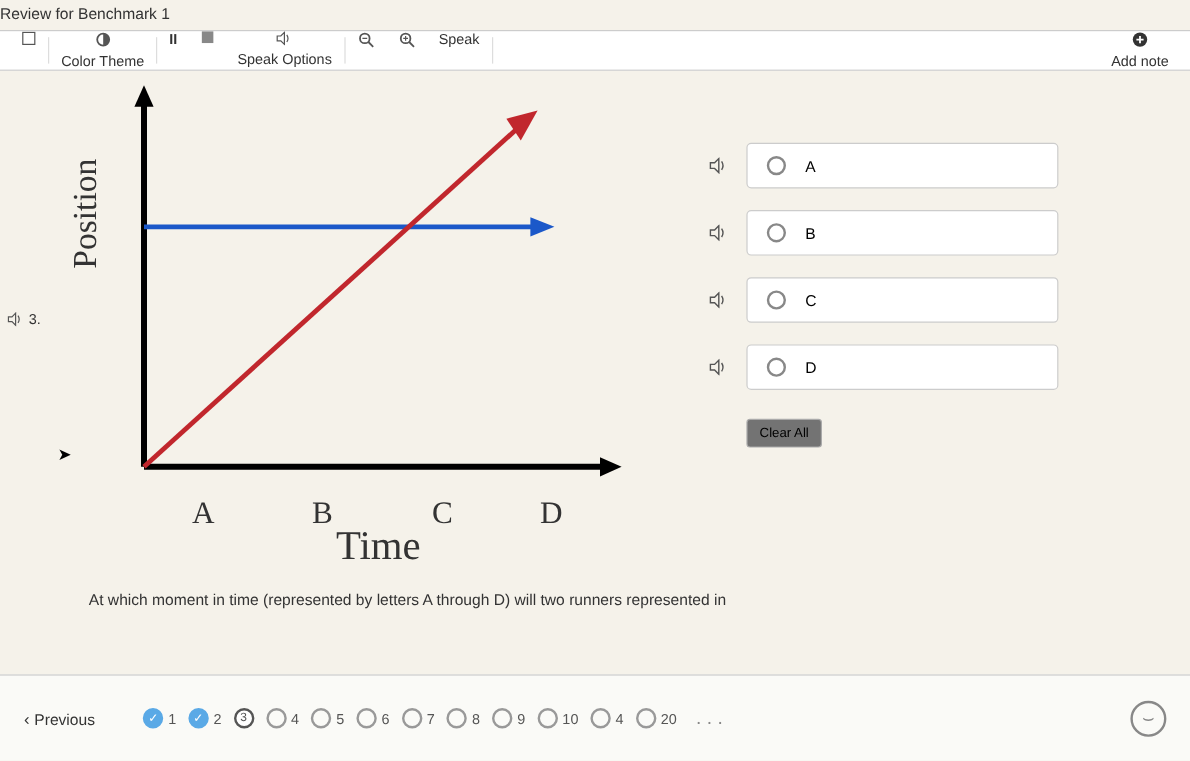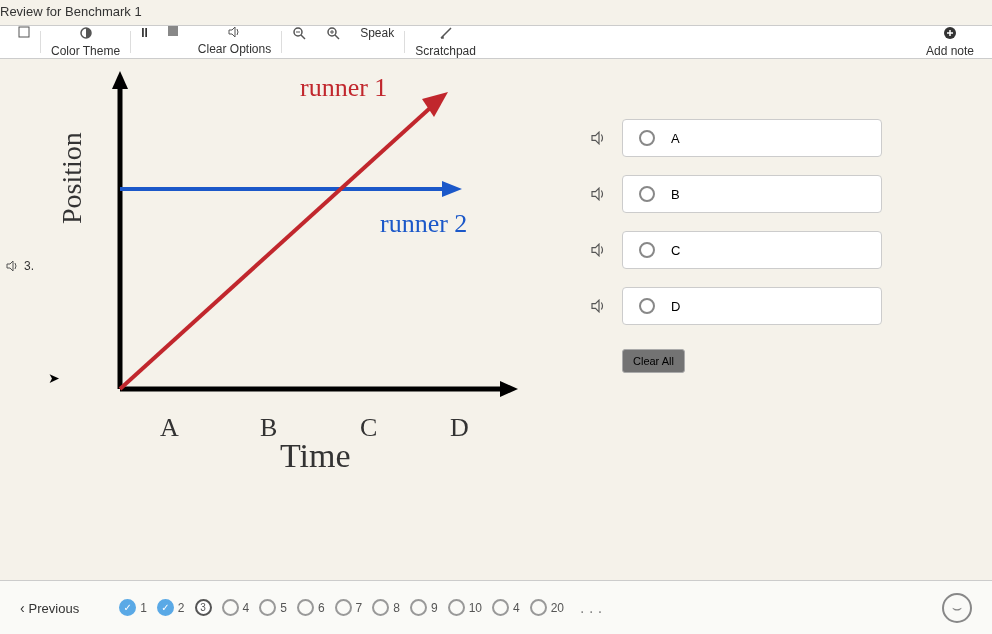--- a/index.html
+++ b/index.html
@@ -151,21 +151,21 @@
   font-size:13px;
   color:#333;
   line-height:1.5;
   width: 540px;
 }
 .footer {
   position:absolute;
   bottom:0;
   left:0;
   right:0;
-  height:54px;
+  height:72px;
   border-top:1px solid #ccc;
   background:#fafaf7;
   display:flex;
   align-items:center;
   padding:0 20px;
   gap: 10px;
 }
 .prev-btn {
   font-size:13px;
   color:#333;
@@ -226,46 +226,40 @@
   <div class="tb-item">
       <svg width="10" height="10">
         <rect width="10" height="10" fill="#888"></rect>
       </svg>
     </div>
   <div class="tb-item">
     <svg width="14" height="12" viewBox="0 0 14 12">
         <path d="M1 4 L4 4 L7 1 L7 11 L4 8 L1 8 Z" fill="none" stroke="#555"></path>
         <path d="M9 3 Q11 6 9 9" fill="none" stroke="#555"></path>
       </svg>
-    <span>Clear Options</span>
+    <span>Speak Options</span>
   </div>
   <div class="tb-sep"></div>
   <div class="tb-item">
     <svg width="14" height="14" viewBox="0 0 14 14">
         <circle cx="6" cy="6" r="4" fill="none" stroke="#555" stroke-width="1.5"></circle>
         <line x1="9" y1="9" x2="13" y2="13" stroke="#555" stroke-width="1.5"></line>
         <line x1="4" y1="6" x2="8" y2="6" stroke="#555"></line>
       </svg>
   </div>
   <div class="tb-item">
     <svg width="14" height="14" viewBox="0 0 14 14">
         <circle cx="6" cy="6" r="4" fill="none" stroke="#555" stroke-width="1.5"></circle>
         <line x1="9" y1="9" x2="13" y2="13" stroke="#555" stroke-width="1.5"></line>
         <line x1="4" y1="6" x2="8" y2="6" stroke="#555"></line>
         <line x1="6" y1="4" x2="6" y2="8" stroke="#555"></line>
       </svg>
   </div>
   <div class="tb-item">Speak</div>
   <div class="tb-sep"></div>
-  <div class="tb-item">
-    <svg width="14" height="14" viewBox="0 0 14 14">
-        <path d="M2 12 L12 2 M2 12 L4 12 L4 10" fill="none" stroke="#555" stroke-width="1.5"></path>
-      </svg>
-    <span>Scratchpad</span>
-  </div>
   <div class="tb-item tb-right">
     <svg width="14" height="14" viewBox="0 0 14 14">
         <circle cx="7" cy="7" r="6" fill="#333"></circle>
         <line x1="4" y1="7" x2="10" y2="7" stroke="#fff" stroke-width="1.5"></line>
         <line x1="7" y1="4" x2="7" y2="10" stroke="#fff" stroke-width="1.5"></line>
       </svg>
     <span>Add note</span>
   </div>
 </div>
 
@@ -291,22 +285,20 @@
         <polygon points="448,320 430,312 430,328" fill="#000"></polygon>
 
         <line x1="50" y1="120" x2="380" y2="120" stroke="#1b58c9" stroke-width="4"></line>
         <polygon points="392,120 372,112 372,128" fill="#1b58c9"></polygon>
 
         <line x1="50" y1="320" x2="370" y2="30" stroke="#c1272d" stroke-width="4"></line>
         <polygon points="378,23 352,30 364,48" fill="#c1272d"></polygon>
       </svg>
       <div class="y-label">Position</div>
       <div class="x-label">Time</div>
-      <div class="runner1-label">runner 1</div>
-      <div class="runner2-label">runner 2</div>
       <div class="tick-label" style="left:90px;">A</div>
       <div class="tick-label" style="left:190px;">B</div>
       <div class="tick-label" style="left:290px;">C</div>
       <div class="tick-label" style="left:380px;">D</div>
     </div>
   </div>
 
   <div class="answers">
     <div class="answer-row">
       <svg class="speak-icon" width="16" height="14" viewBox="0 0 14 12">
@@ -348,21 +340,21 @@
           <span>D</span>
         </div>
     </div>
     <button class="clear-btn">Clear All</button>
   </div>
 </div>
 
 <div class="cursor-arrow">➤</div>
 
 <div class="question-text">
-  <br>
+  <span>At which moment in time (represented by letters A through D) will two runners represented in</span><br>
 </div>
 
 <div class="footer">
   <div class="prev-btn">
     <span style="font-size:14px;">‹ </span><span>Previous</span>
   </div>
   <div class="qbubble">
       <span class="qcircle done"></span>
       <span>1</span>
     </div>

